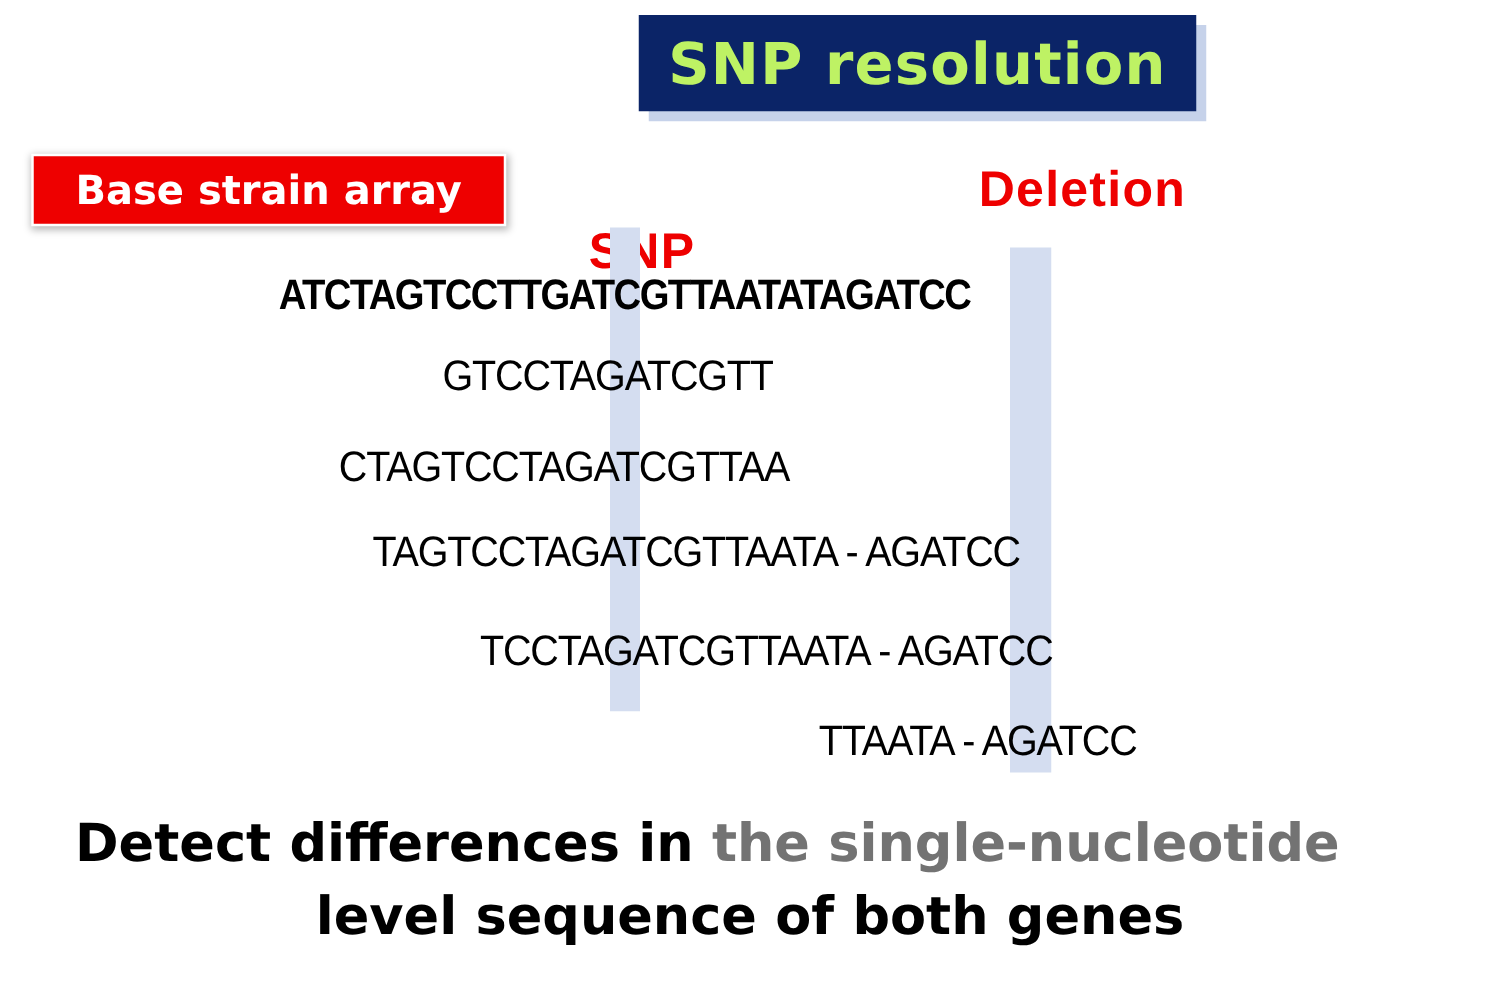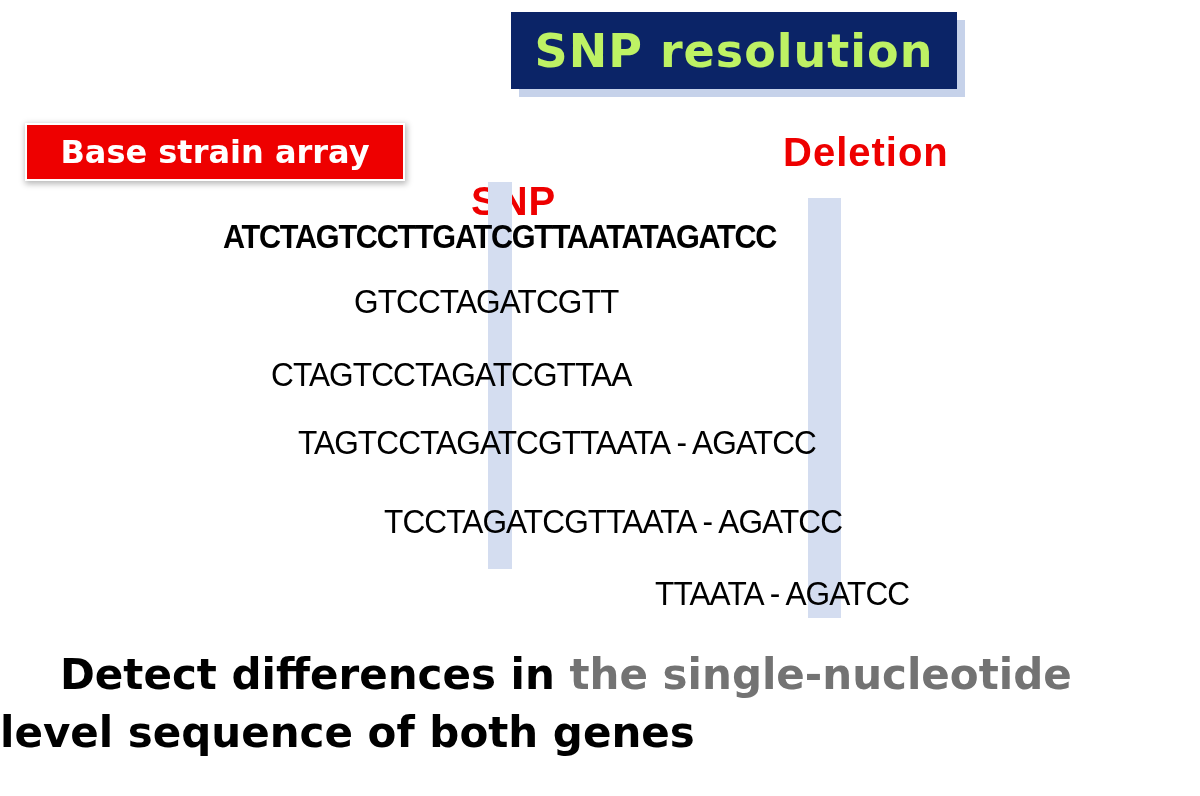--- a/index.html
+++ b/index.html
@@ -44,21 +44,21 @@
     letter-spacing: -1px;
     transform: scaleX(0.93); transform-origin: left center;
   }
   .seq-ref { left: 223px; top: 217px; font-weight: bold; font-size: 34px; letter-spacing: -1.4px; transform: scaleX(0.9); }
   .read-1 { left: 354px; top: 282px; }
   .read-2 { left: 271px; top: 355px; }
   .read-3 { left: 298px; top: 423px; }
   .read-4 { left: 384px; top: 502px; }
   .read-5 { left: 655px; top: 574px; }
   .caption {
-    left: 0; width: 1200px; text-align: left;
+    left: 0; width: 1200px; text-align: center;
     font-weight: bold; font-size: 42px; color: #000000;
   }
   .caption-1 { top: 650px; left: 60px; width: 1140px; text-align: left; }
   .caption-2 { top: 708px; }
   .emph { color: #737373; }
 </style>
 </head>
 <body>
 
 <div class="abs title-shadow"></div>

